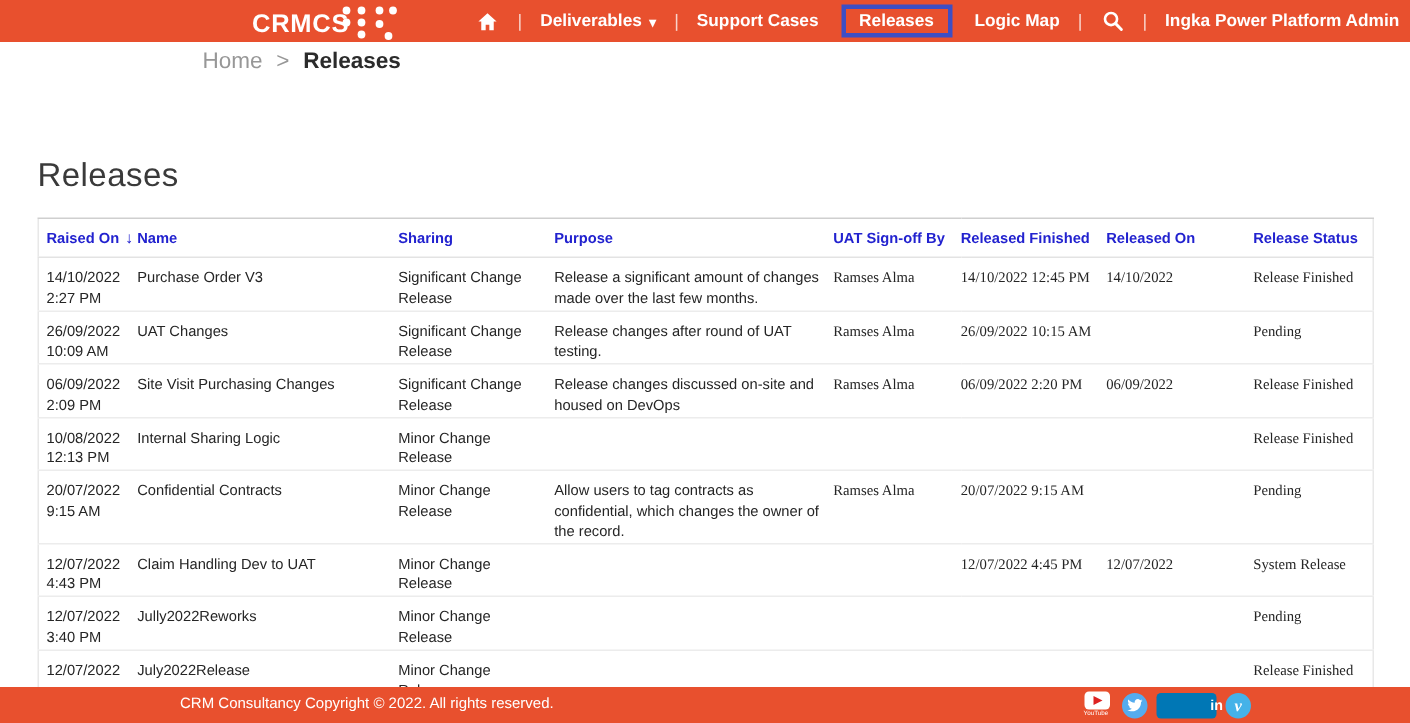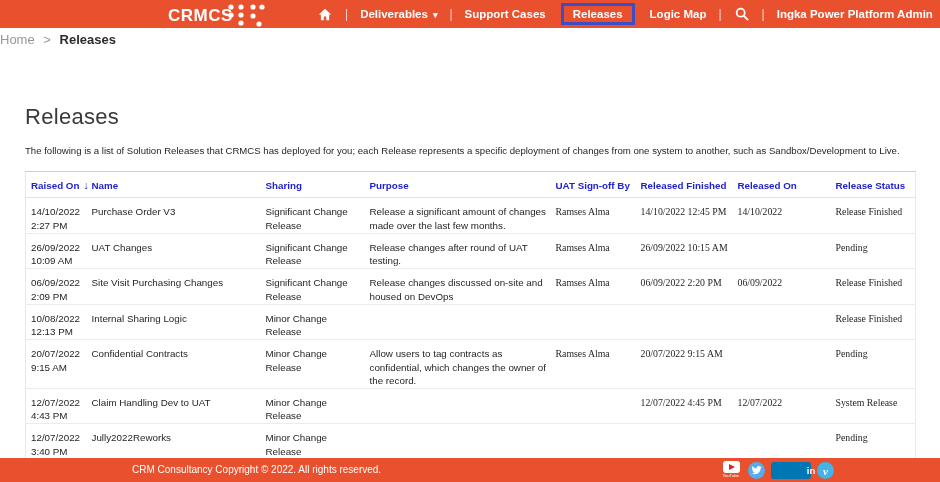--- a/index.html
+++ b/index.html
@@ -14,21 +14,21 @@
   .mainnav { position:absolute; left:306px; top:0; height:28px; display:flex; align-items:center; color:#fff; }
   .nav-item { display:flex; align-items:flex-end; padding:0 11px; font-size:11.5px; font-weight:bold;
     color:#fff; text-decoration:none; white-space:nowrap; cursor:pointer; }
   .nav-div { color:rgba(255,255,255,.75); font-size:12px; padding:0 1px; }
   .caret { font-size:9px; margin-left:5px; margin-top:1px; }
   .nav-icon-btn { display:flex; align-items:center; padding:0 12px; cursor:pointer; }
   .highlight { border:3px solid #3D4EC4; padding:2px 9px; margin:0 4px; }
 
   
   .breadcrumb { position:absolute; top:28px; left:0; width:940px; height:18px;
-    padding-top:4px; font-size:13px; background:#fff; }
+    padding-left:135px; padding-top:4px; font-size:15px; background:#fff; }
   .bc-home { color:#979797; cursor:pointer; text-decoration:none; }
   .bc-sep { color:#979797; margin:0 5px; }
   .bc-current { color:#2b2b2b; font-weight:bold; }
 
   
   .main { position:absolute; top:46px; left:0; width:940px; padding:0 25px; }
   .page-title { margin-top:58px; font-size:22px; font-weight:normal; color:#3a3a3a; letter-spacing:.3px; }
   .page-desc { margin-top:15px; font-size:9.6px; color:#262626; white-space:nowrap; }
 
   table.releases { margin-top:15px; width:890px; border-collapse:collapse; table-layout:fixed;
@@ -38,21 +38,21 @@
     padding:7px 6px 6px 0; white-space:nowrap; cursor:pointer; }
   th:first-child, td:first-child { padding-left:5px; }
   .sort-arrow { font-weight:bold; margin-left:4px; font-size:10.5px; }
   tbody tr { height:35.5px; border-bottom:1px solid #ececec; }
   td { vertical-align:top; padding:7px 8px 0 0; font-size:9.8px; color:#252525; line-height:13.5px; }
   td.c-raised { white-space:pre-line; }
   td.c-uat, td.c-scheduled, td.c-released_on, td.c-status { white-space:nowrap;font-family:Liberation Serif, serif; }
 
   
   .footer { position:absolute; left:0; bottom:0; width:940px; height:24px; background:#E8502E; z-index:10; }
-  .footer-copy { position:absolute; left:132px; top:6px; font-size:10px; color:#fff; }
+  .footer-copy { position:absolute; left:120px; top:6px; font-size:10px; color:#fff; }
   .social { position:absolute; right:106px; top:3px; display:flex; gap:6px; align-items:flex-start; }
   .soc { cursor:pointer; }
   .yt { width:22px; display:flex; flex-direction:column; align-items:center; }
   .yt-box { width:17px; height:12px; background:#fff; border-radius:3px; position:relative; }
   .yt-play { position:absolute; left:6px; top:3px; width:0; height:0;
     border-left:6px solid #d22; border-top:3px solid transparent; border-bottom:3px solid transparent; }
   .yt-label { font-size:10px; transform:scale(.42); transform-origin:center top; color:#fff; margin-top:0; }
   .circle-icon { width:17px; height:17px; border-radius:50%; display:flex; align-items:center; justify-content:center; margin-top:1px; }
   .tw { background:#55ACEE; }
   .vm { background:#45B2E8; color:#fff; font-size:11px; font-weight:bold; font-style:italic;
@@ -120,21 +120,20 @@
 </header>
 
 <div class="breadcrumb">
   <a class="bc-home">Home</a>
   <span class="bc-sep">&gt;</span>
   <span class="bc-current">Releases</span>
 </div>
 
 <main class="main">
   <h1 class="page-title">Releases</h1>
-  <p class="page-desc">The following is a list of Solution Releases that CRMCS has deployed for you; each Release represents a specific deployment of changes from one system to another, such as Sandbox/Development to Live.</p>
 
   <table class="releases">
     <colgroup>
       <col style="width:66px">
         <col style="width:174px">
         <col style="width:104px">
         <col style="width:186px">
       <col style="width:85px">
         <col style="width:97px">
         <col style="width:98px">

